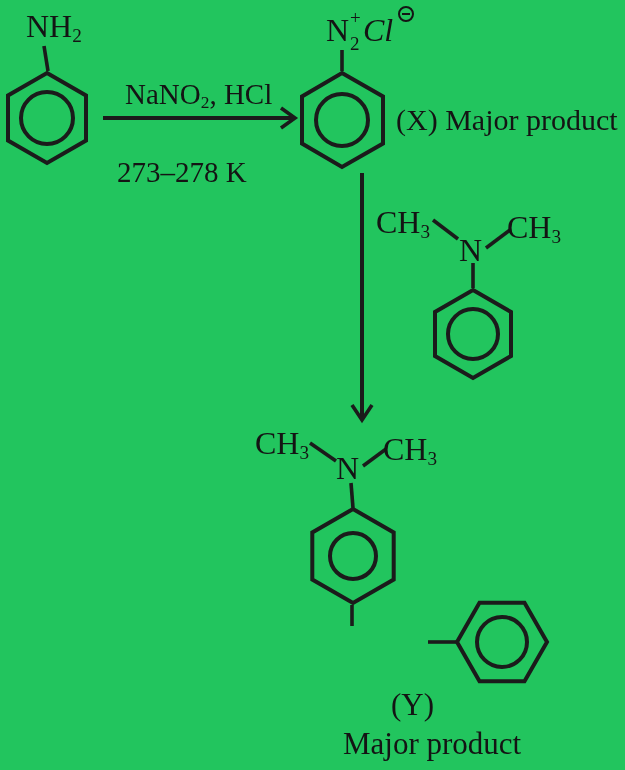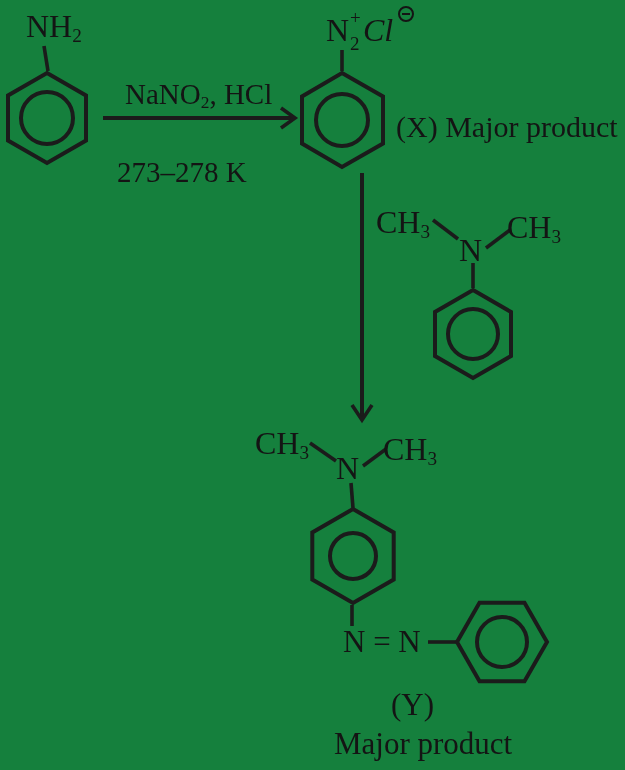--- a/index.html
+++ b/index.html
@@ -1,19 +1,19 @@
 <!DOCTYPE html>
 <html><head>
 <meta charset="utf-8">
 <style>
   html,body{margin:0;padding:0;background:#ffffff;}
   #canvas{
     position:relative;
     width:625px;height:770px;
-    background:#15803d;
+    background:#22c55e;
     font-family:"Liberation Serif","DejaVu Serif",serif;
     color:#141414;
     overflow:hidden;
   }
   #bonds{position:absolute;left:0;top:0;}
   .lbl{
     position:absolute;
     white-space:nowrap;
     line-height:1;
     color:#141414;
@@ -105,36 +105,35 @@
   <div style="position:absolute;left:326px;top:6px;width:92px;height:48px;">
     <span class="diaz-piece formula" style="left:0;top:8px;">N</span>
     <span class="diaz-piece" style="left:24px;top:2px;font-size:19px;">+</span>
     <span class="diaz-piece" style="left:24px;top:28px;font-size:19px;">2</span>
     <span class="diaz-piece formula" style="left:37px;top:8px;font-style:italic;">Cl</span>
     <span class="charge-circle" style="left:72px;top:0;">
         <span class="bar"></span>
       </span>
   </div>
 
-  <div class="lbl caption" style="left:396px;top:112px;text-align:center;">(X) Major product</div>
+  <div class="lbl caption" style="left:396px;top:105px;text-align:center;">(X) Major product</div>
 
   <div class="lbl formula" style="left:376px;top:206px;">
     <span>CH</span><span class="sub">3</span>
   </div>
   <div class="lbl formula" style="left:459px;top:234px;">N</div>
   <div class="lbl formula" style="left:507px;top:211px;">
     <span>CH</span><span class="sub">3</span>
   </div>
 
   <div class="lbl formula" style="left:255px;top:427px;">
     <span>CH</span><span class="sub">3</span>
   </div>
   <div class="lbl formula" style="left:336px;top:452px;">N</div>
   <div class="lbl formula" style="left:383px;top:433px;">
     <span>CH</span><span class="sub">3</span>
   </div>
 
-  <div class="lbl" style="left:343px;top:626px;font-size:31px;">N = N</div>
 
   <div class="lbl" style="left:391px;top:689px;font-size:31px;">(Y)</div>
-  <div class="lbl" style="left:334px;top:728px;font-size:31px;">Major product</div>
+  <div class="lbl" style="left:343px;top:728px;font-size:31px;">Major product</div>
 
 </div>
 
 </body></html>

